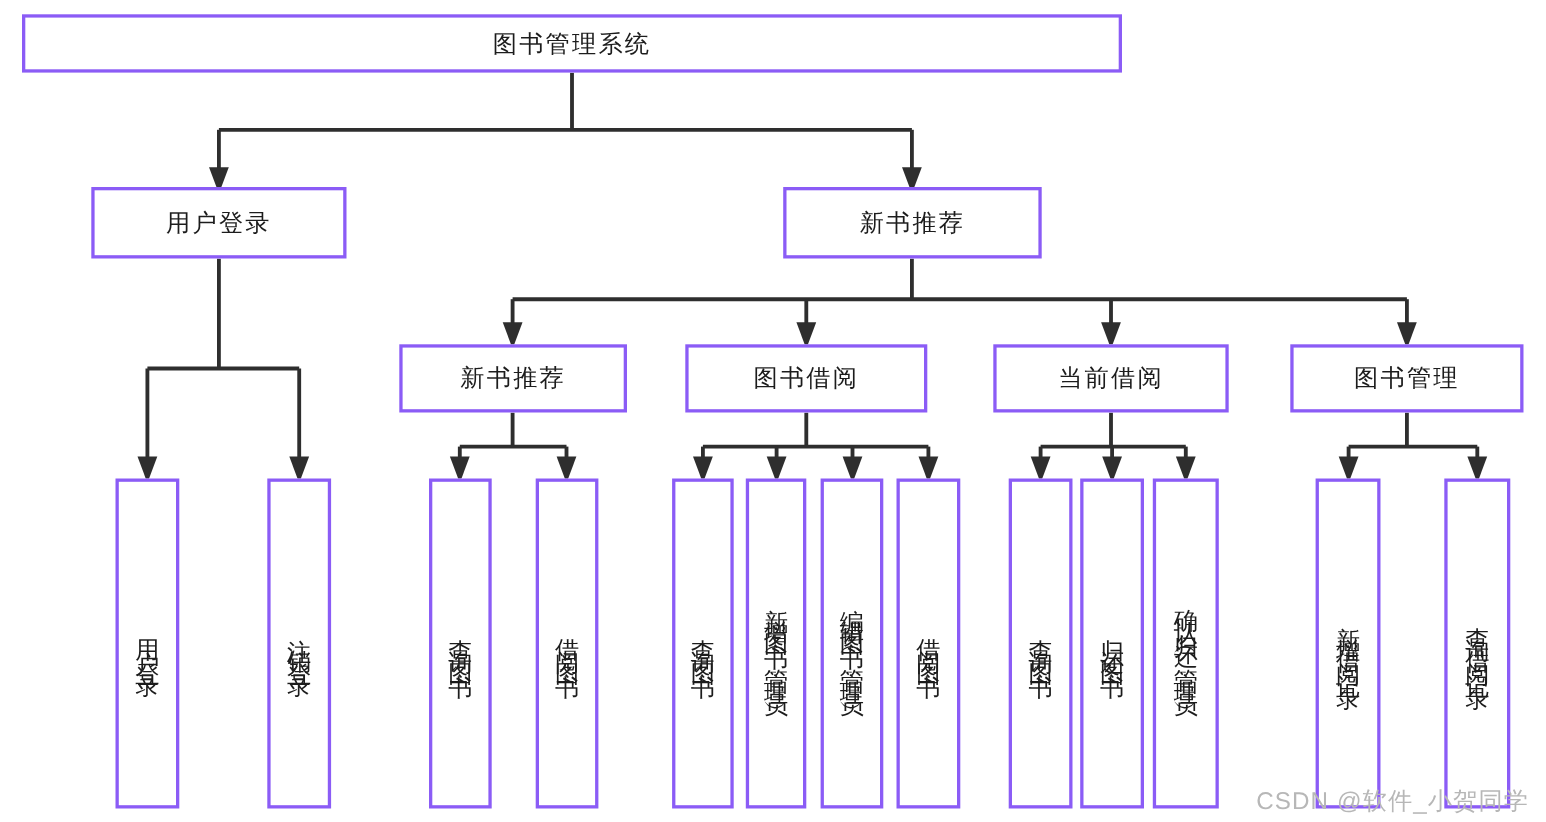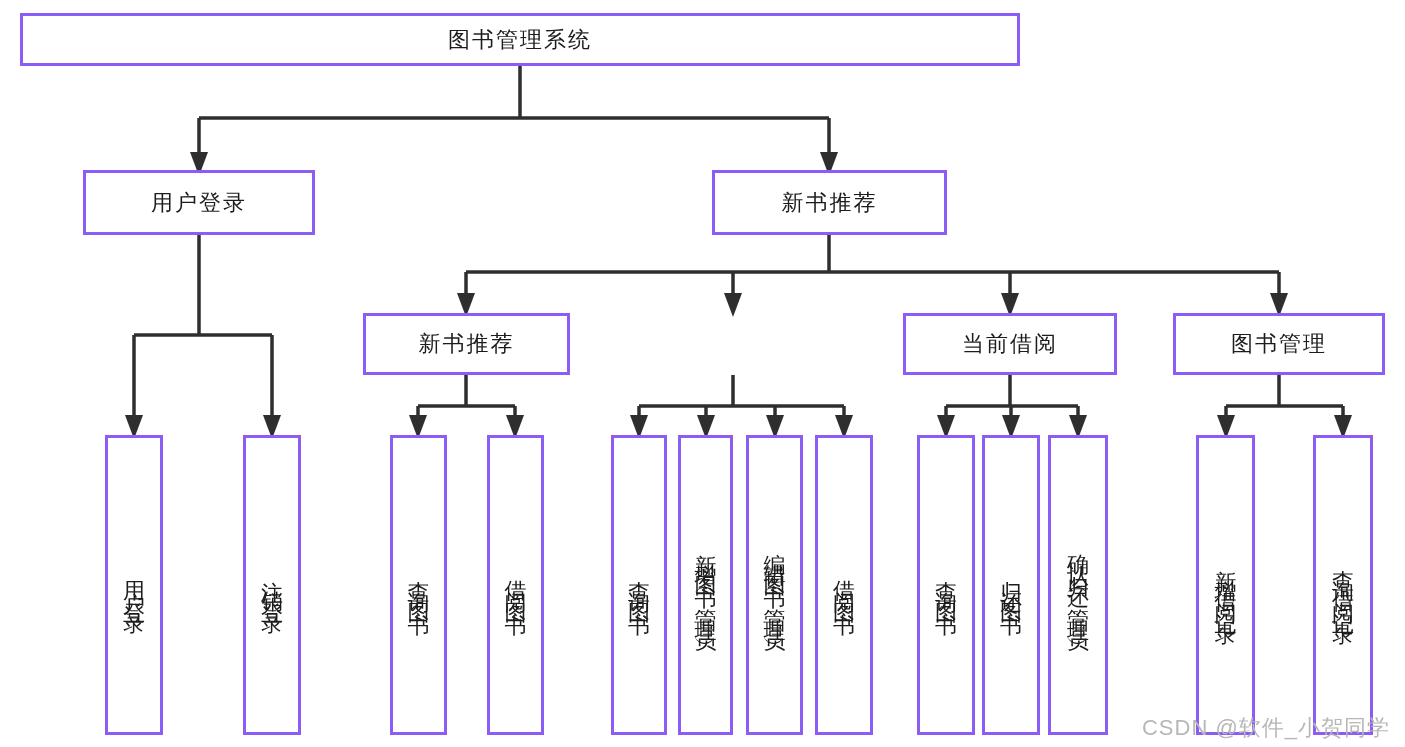--- a/index.html
+++ b/index.html
@@ -133,20 +133,23 @@
   <div class="box h" style="left:83px;top:170px;width:232px;height:65px">
     <span>用户登录</span>
   </div>
   <div class="box h" style="left:712px;top:170px;width:235px;height:65px">
     <span>新书推荐</span>
   </div>
 
   <div class="box h" style="left:363px;top:313px;width:207px;height:62px">
     <span>新书推荐</span>
   </div>
+  <div class="box h" style="left:623px;top:313px;width:220px;height:62px">
+    <span>图书借阅</span>
+  </div>
   <div class="box h" style="left:903px;top:313px;width:214px;height:62px">
     <span>当前借阅</span>
   </div>
   <div class="box h" style="left:1173px;top:313px;width:212px;height:62px">
     <span>图书管理</span>
   </div>
 
   <div class="box v" style="left:105px;top:435px;width:58px;height:300px">
     <span>用户登录</span>
   </div>

